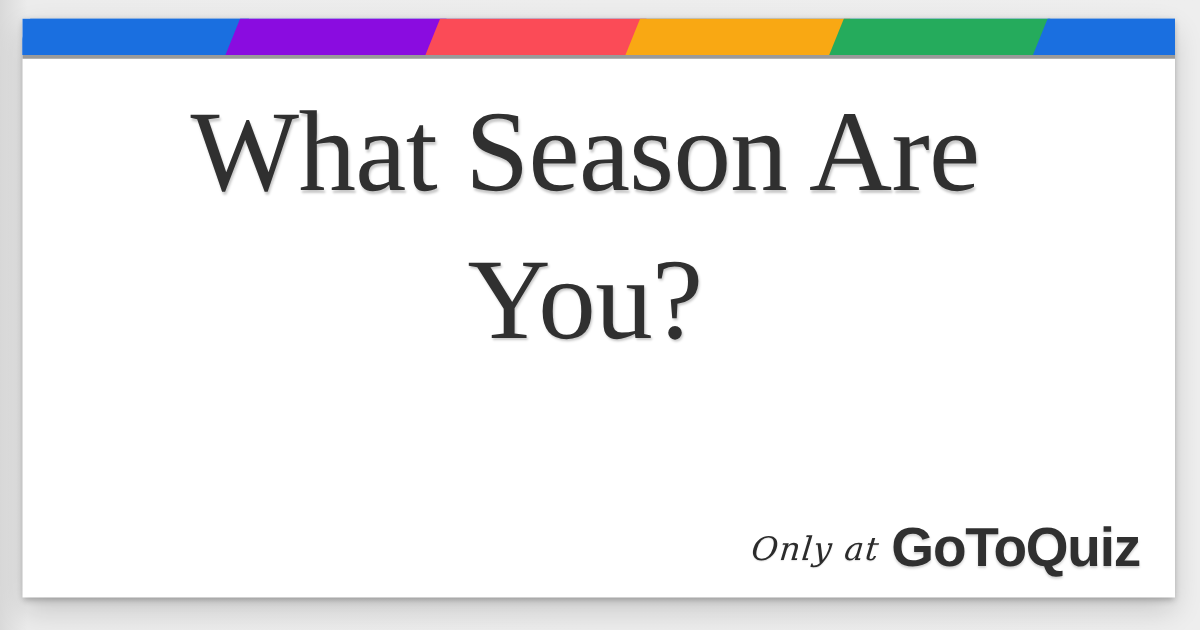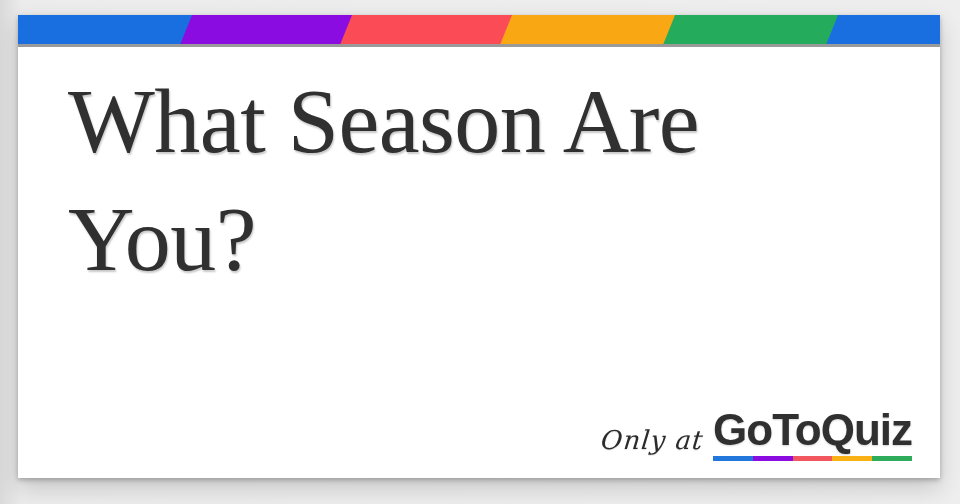--- a/index.html
+++ b/index.html
@@ -74,42 +74,42 @@
   .logo-only-at {
     font-family:"DejaVu Serif", "Liberation Serif", serif;
     font-style:italic;
     font-size:26px;
     color:#2b2b2b;
     letter-spacing:1px;
     padding-bottom:6px;
     text-shadow:0 1px 1px rgba(0,0,0,0.12);
     transform:skewX(-6deg);
   }
-  .logo-brand-wrap { display:flex; flex-direction:column; }
+  .logo-brand-wrap { display:flex; flex-direction:row; }
   .logo-brand {
     font-family:"Liberation Sans", "DejaVu Sans", sans-serif;
     font-weight:bold;
     font-size:44px;
     line-height:1;
     color:#303030;
     letter-spacing:-1px;
     text-shadow:0 1px 2px rgba(0,0,0,0.18);
   }
   .logo-rule {
     display:flex;
     height:5px;
     margin-top:4px;
     width:100%;
   }
   .logo-rule span { flex:1 1 0; height:100%; }
 </style>
 </head>
 <body>
 
-<div class="card" style="background: rgb(255, 255, 255);">
+<div class="card" style="background: rgb(255, 255, 255); text-align: center;">
 
   <div class="colorbar" style="background: rgb(26, 111, 224);">
       <div class="seg" style="left: 0px; width: 175px; background: rgb(26, 111, 224);"></div>
       <div class="seg" style="left: 168px; width: 165px; background: rgb(138, 12, 224);"></div>
       <div class="seg" style="left: 328px; width: 165px; background: rgb(251, 75, 87);"></div>
       <div class="seg" style="left: 488px; width: 168px; background: rgb(249, 168, 19);"></div>
       <div class="seg" style="left: 651px; width: 165px; background: rgb(37, 171, 92);"></div>
       <div class="seg" style="left: 814px; width: 130px; background: rgb(26, 111, 224);"></div>
     </div>
   <div class="bar-underline" style="background: rgb(154, 154, 154);"></div>

